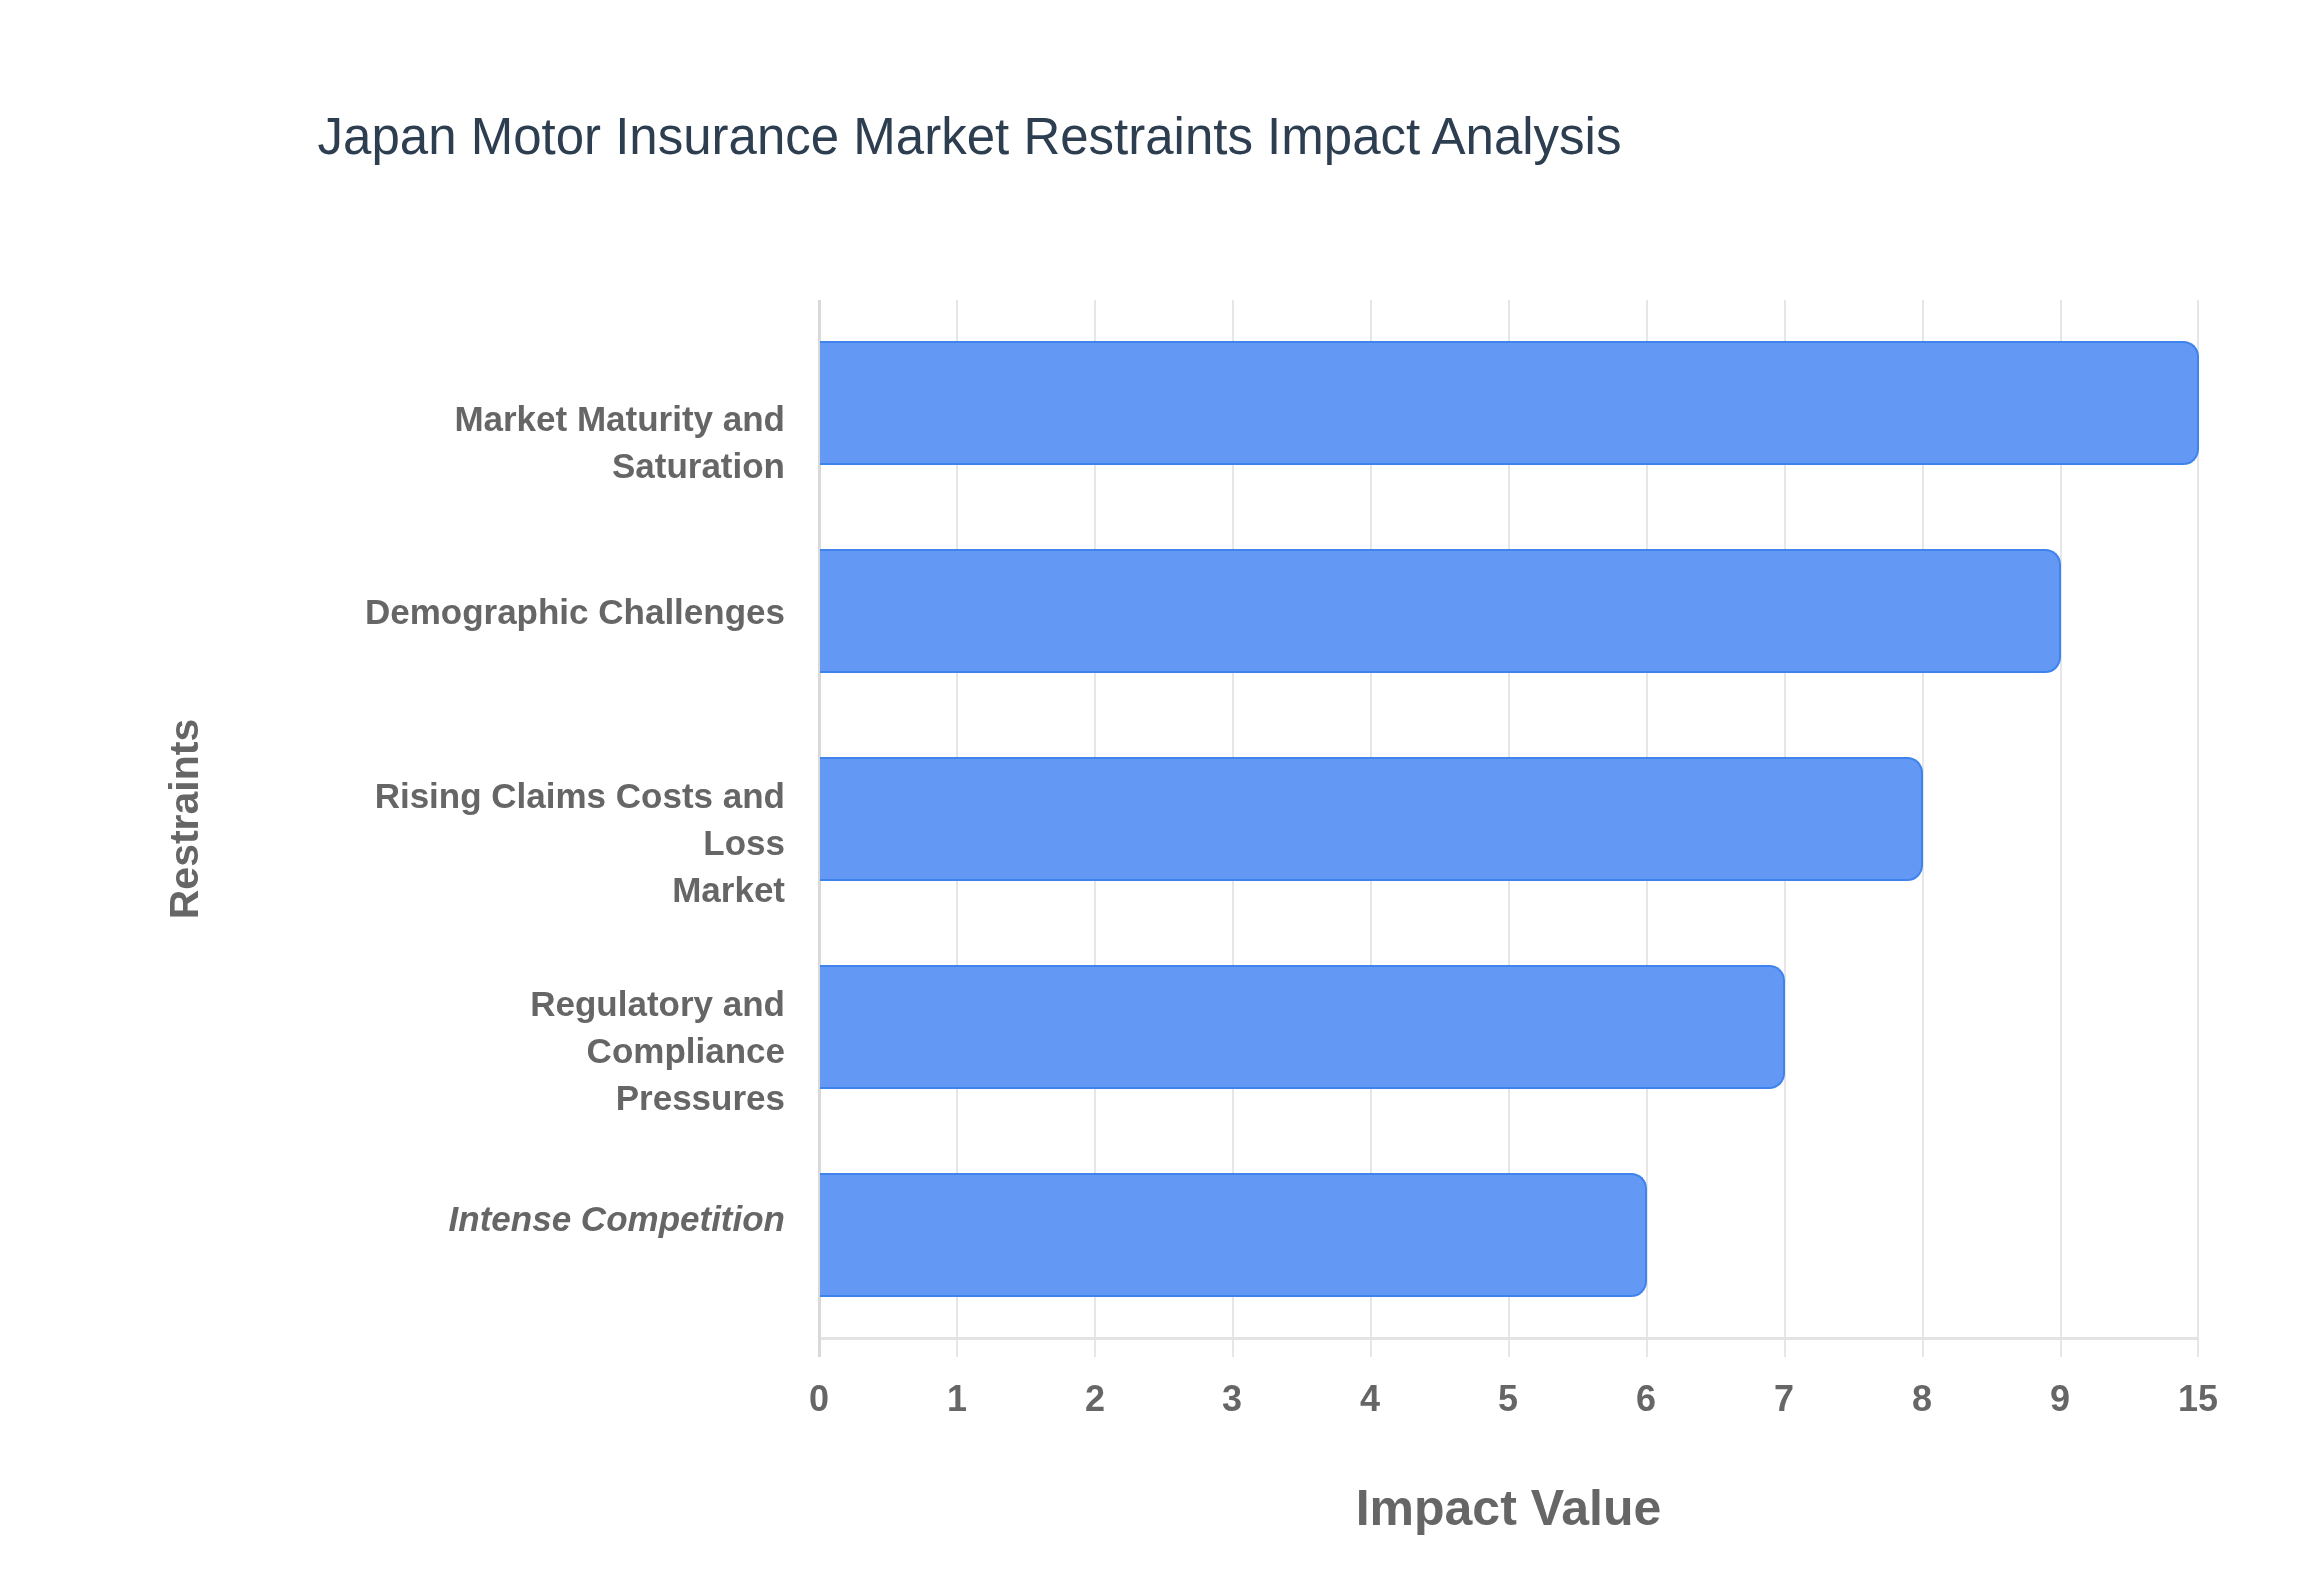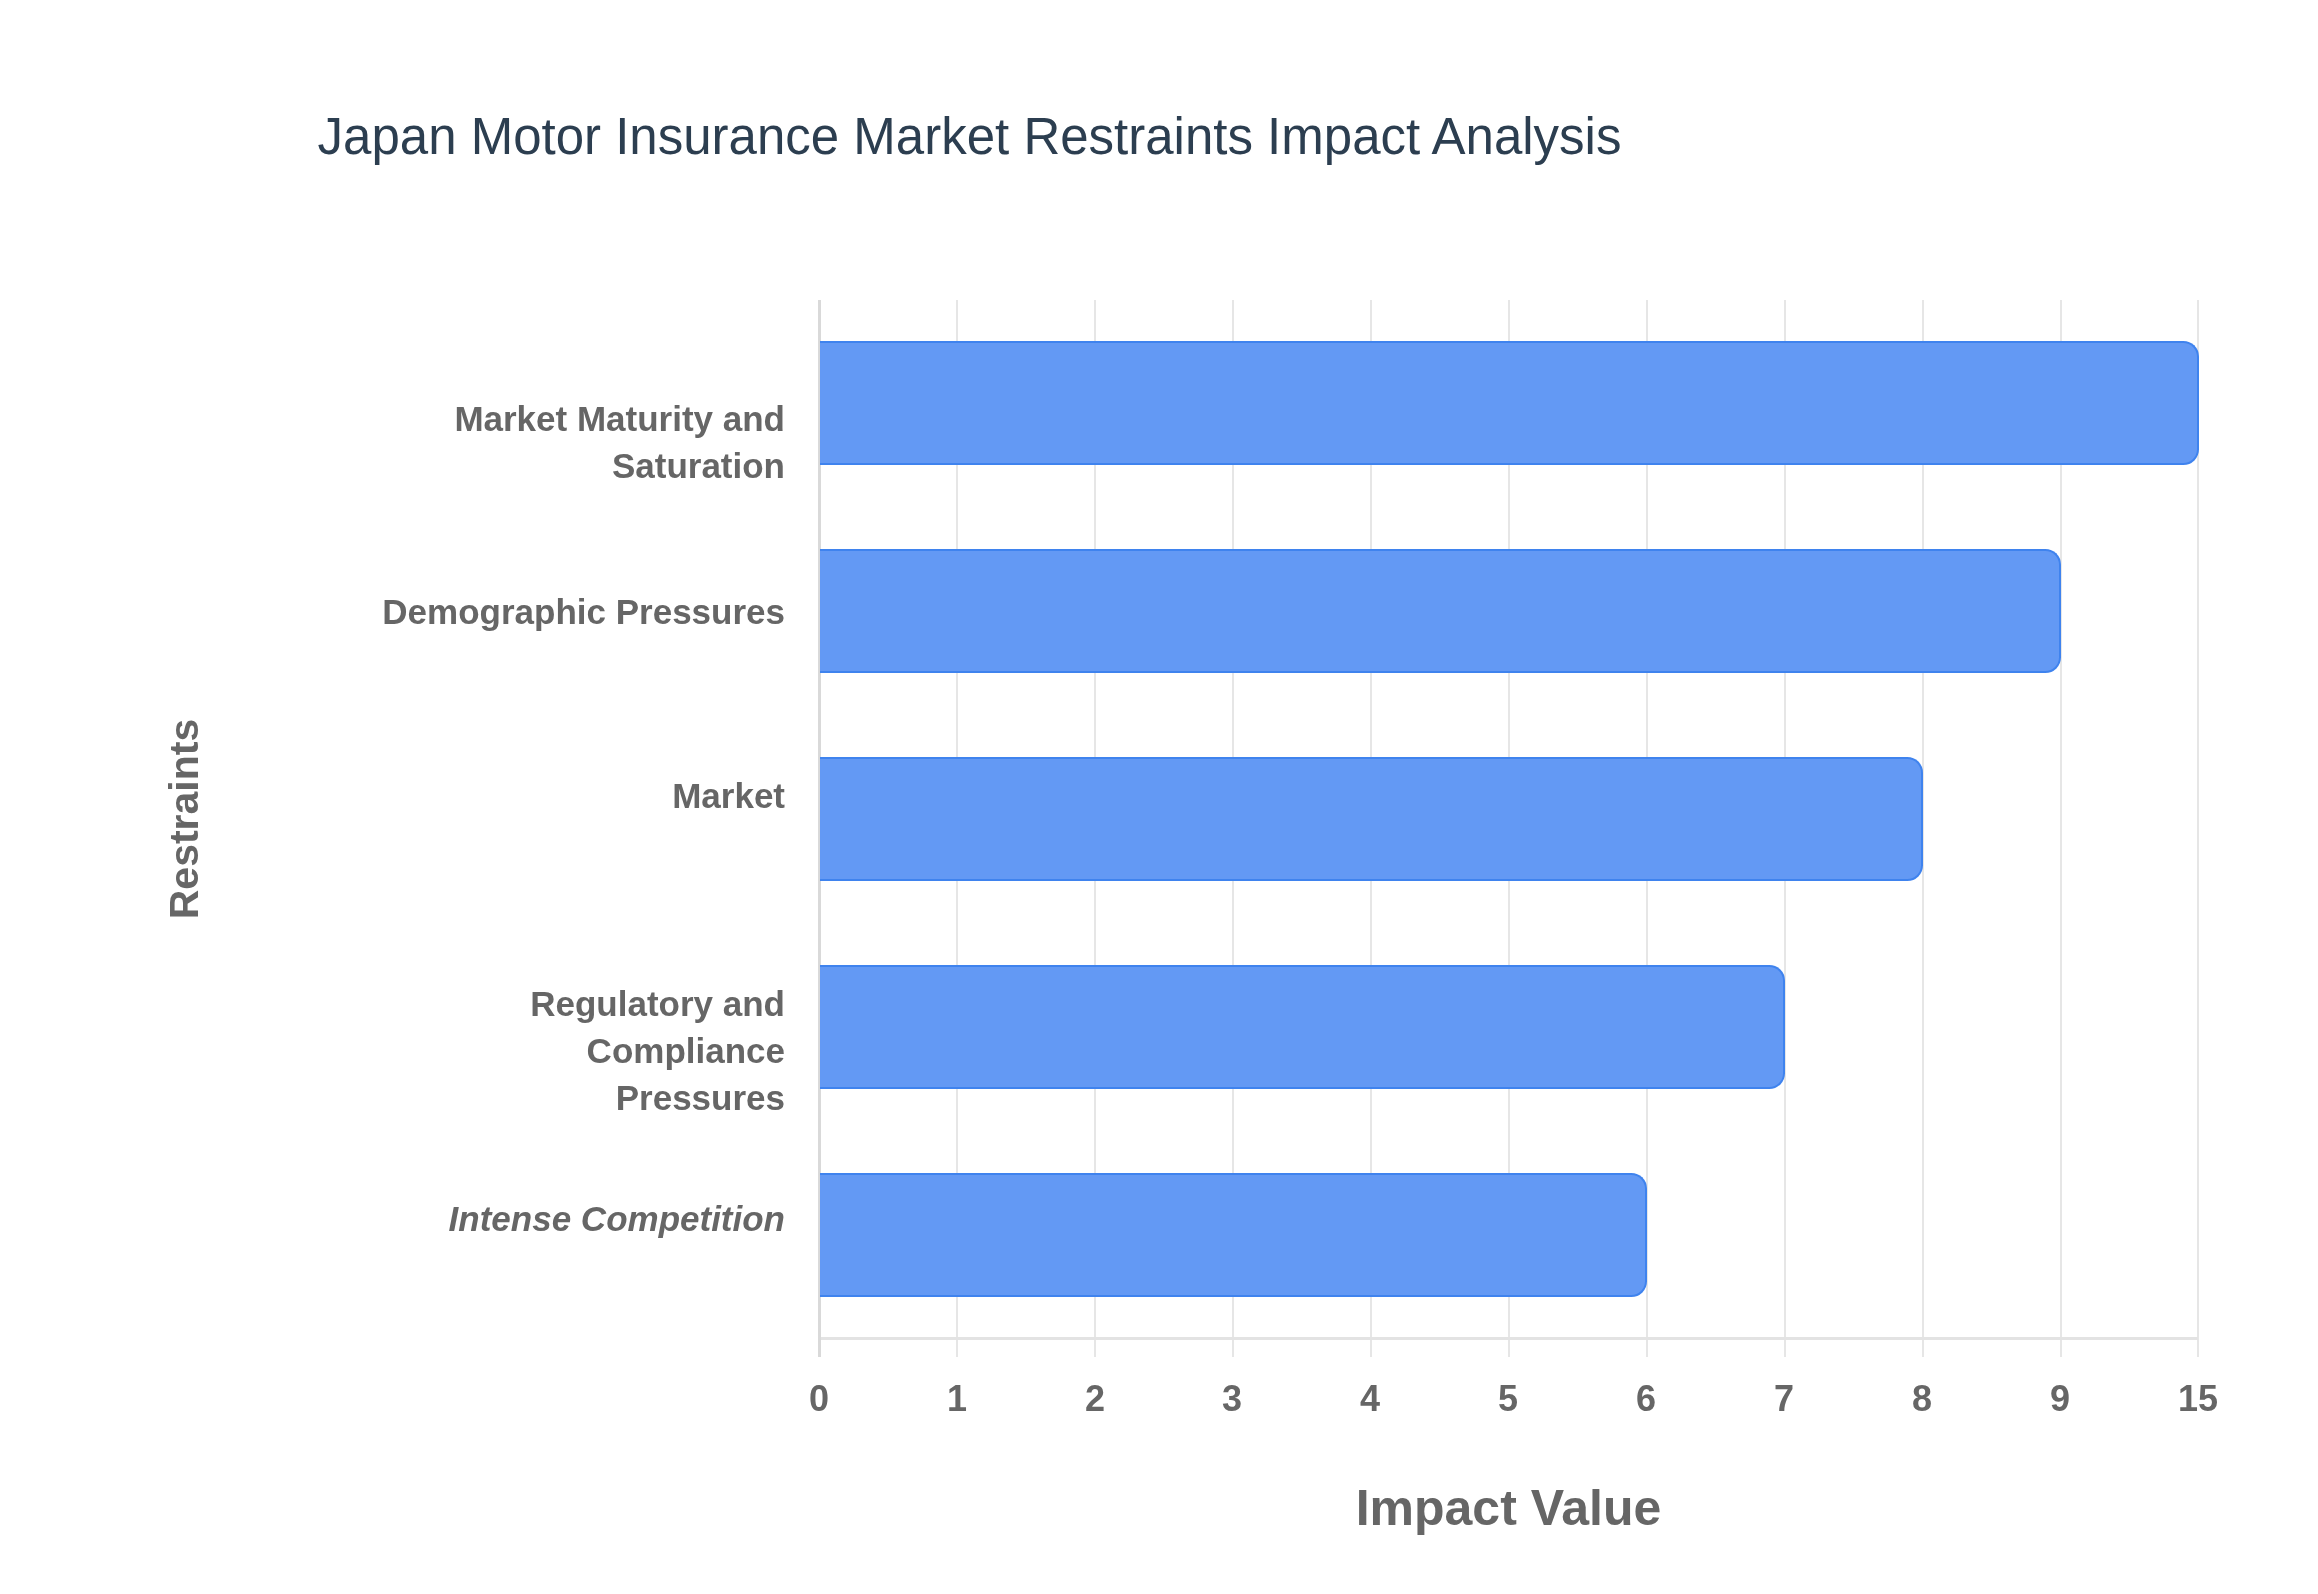--- a/index.html
+++ b/index.html
@@ -40,23 +40,24 @@
     <div class="bar" style="top: 457px; width: 1103px;"></div>
     <div class="bar" style="top: 665px; width: 965px;"></div>
     <div class="bar" style="top: 873px; width: 827px;"></div>
   </div>
 
 <div id="cat-labels">
     <div class="cat-label" style="top: 380px; margin-top: 15px;">
       <div>Market Maturity and Saturation</div>
     </div>
     <div class="cat-label" style="top: 588px;">
-      <div>Demographic Pressures</div>
+      <div>Demographic Challenges</div>
     </div>
     <div class="cat-label" style="top: 772px;">
+      <div>Rising Claims Costs and Loss</div>
       <div>Market</div>
     </div>
     <div class="cat-label" style="top: 980px;">
       <div>Regulatory and Compliance</div>
       <div>Pressures</div>
     </div>
     <div class="cat-label" style="top: 1195px; font-style: italic;">
       <div>Intense Competition</div>
     </div>
   </div>

